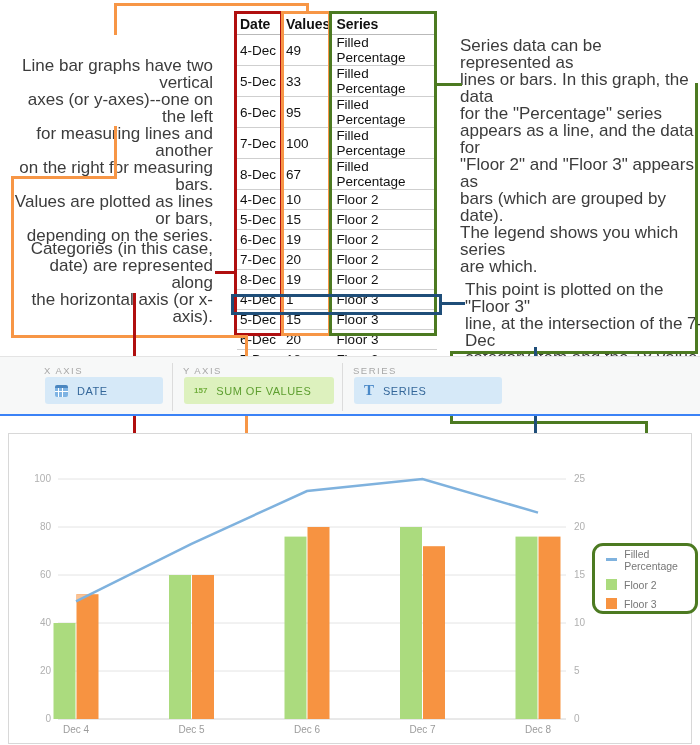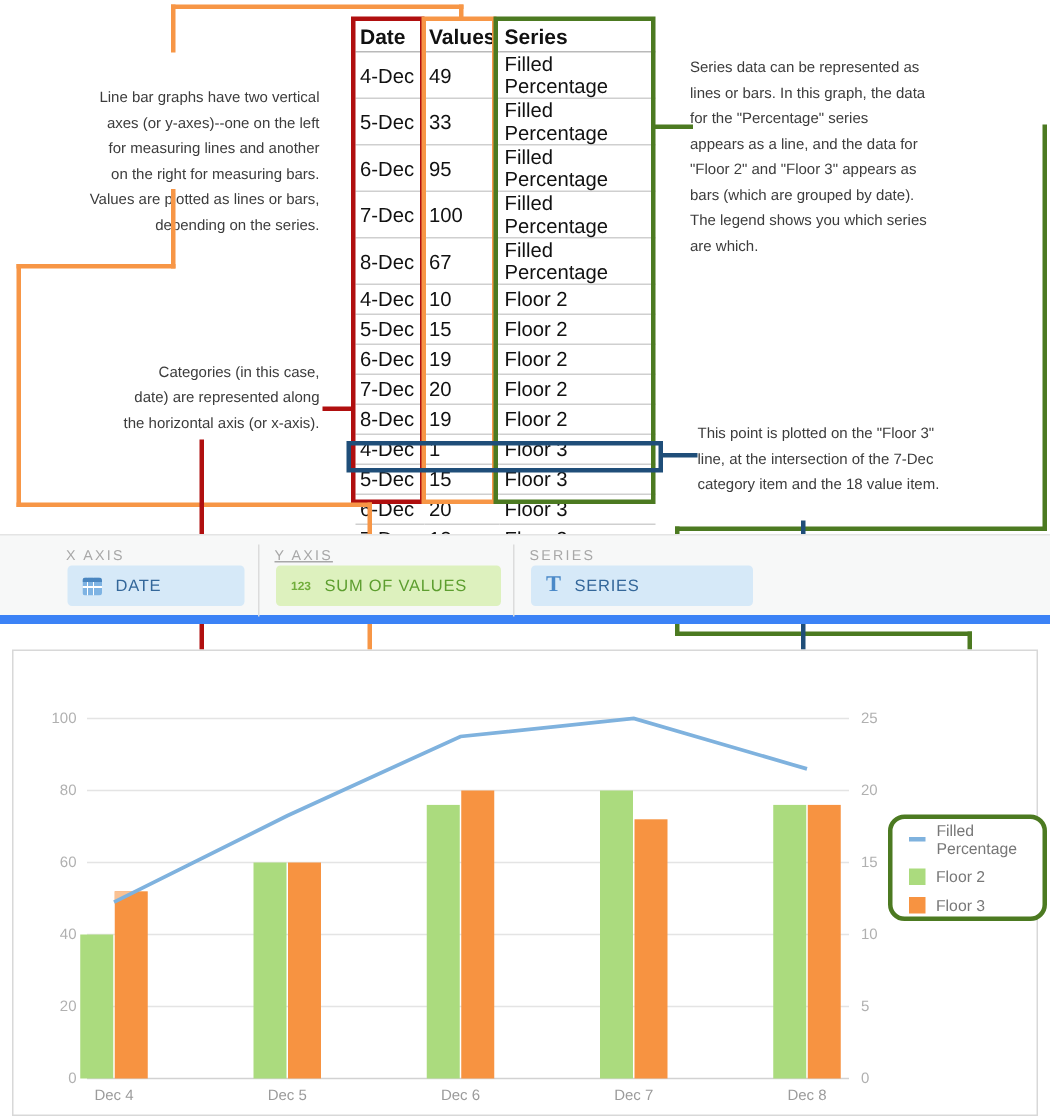--- a/index.html
+++ b/index.html
@@ -1,19 +1,19 @@
 <!DOCTYPE html>
 <html><head>
 <meta charset="utf-8">
 <style>
   html,body{margin:0;padding:0;}
   body{width:700px;height:745px;position:relative;background:#fff;
        font-family:"Liberation Sans",sans-serif;overflow:hidden;}
   .abs{position:absolute;}
-  .note{font-size:10px;line-height:17px;color:#3c3c3c;white-space:pre-line;}
+  .note{font-size:17px;line-height:17px;color:#3c3c3c;white-space:pre-line;}
   .note.r{text-align:right;}
   
   .seg{position:absolute;}
   .seg.orange{background:#F79646;}
   .seg.red{background:#B00F0F;}
   .seg.green{background:#4C7A21;}
   .seg.navy{background:#1F4E79;}
   .arrow{position:absolute;width:0;height:0;}
   
   .outline{position:absolute;background:transparent;box-sizing:border-box;}
@@ -22,21 +22,21 @@
               font-size:13.5px;color:#111;}
   #data-table th{font-weight:bold;font-size:14px;text-align:left;height:21px;
                  border-bottom:1px solid #b9b9b9;padding:0 3px;}
   #data-table td{height:19px;border-bottom:1px solid #cfcfcf;padding:0 3px;}
   #data-table .c-date{width:40px;}
   #data-table .c-val{width:42px;text-align:left;}
   #data-table th.c-val{text-align:left;margin-top:36px;}
   #data-table .c-ser{width:98px;}
   
   #field-bar{left:0;top:356px;width:700px;height:60px;background:#f7f8f8;
-             border-top:1px solid #e4e4e4;border-bottom:6px solid #3b82f6;box-sizing:border-box;}
+             border-top:1px solid #e4e4e4;border-bottom:2px solid #3b82f6;box-sizing:border-box;}
   .fw-label{position:absolute;top:8px;font-size:9.5px;letter-spacing:1.5px;color:#a8a8a8;}
   .pill{position:absolute;top:20px;height:27px;border-radius:3px;display:flex;
         align-items:center;box-sizing:border-box;padding-left:10px;cursor:pointer;}
   .pill.blue{background:#d6e9f8;}
   .pill.greenp{background:#ddf1be;}
   .pill span.lbl{font-size:11px;letter-spacing:.5px;margin-left:9px;}
   .pill.blue span.lbl{color:#34679a;}
   .pill.greenp span.lbl{color:#5d9e2f;}
   .icon-cal{width:13px;height:12px;border-radius:2px;background:#7eb3e3;
     background-image:linear-gradient(to bottom,#4a86c0 3px,transparent 3px),
@@ -200,29 +200,29 @@
 <div class="arrow" style="left:639px;top:534px;border-left:7px solid transparent;border-right:7px solid transparent;border-top:12px solid #4C7A21;"></div>
 
 <div class="seg navy" style="left:441px;top:302px;width:24px;height:3px;"></div>
 <div class="seg navy" style="left:534px;top:347px;width:3px;height:127px;"></div>
 <div class="seg navy" style="left:443px;top:471px;width:94px;height:3px;"></div>
 <div class="seg navy" style="left:443px;top:471px;width:3px;height:60px;"></div>
 <div class="arrow" style="left:437px;top:530px;border-left:7.5px solid transparent;border-right:7.5px solid transparent;border-top:13px solid #1F4E79;"></div>
 
 <div class="abs" id="field-bar">
   <span class="fw-label" style="left:44px;">X AXIS</span>
-  <span class="fw-label" style="left:183px;text-decoration:underline;">Y AXIS</span>
+  <span class="fw-label" style="left:183px;">Y AXIS</span>
   <span class="fw-label" style="left:353px;">SERIES</span>
 
   <div class="pill blue" style="left:45px;width:118px;">
     <span class="icon-cal"></span>
     <span class="lbl">DATE</span>
   </div>
   <div class="pill greenp" style="left:184px;width:150px;">
-    <span class="icon-123">123</span>
+    <span class="icon-123">157</span>
     <span class="lbl">SUM OF VALUES</span>
   </div>
   <div class="pill blue" style="left:354px;width:148px;">
     <span class="icon-T">T</span>
     <span class="lbl">SERIES</span>
   </div>
 
   <div class="fw-divider" style="left:172px;"></div>
   <div class="fw-divider" style="left:342px;"></div>
 </div>

